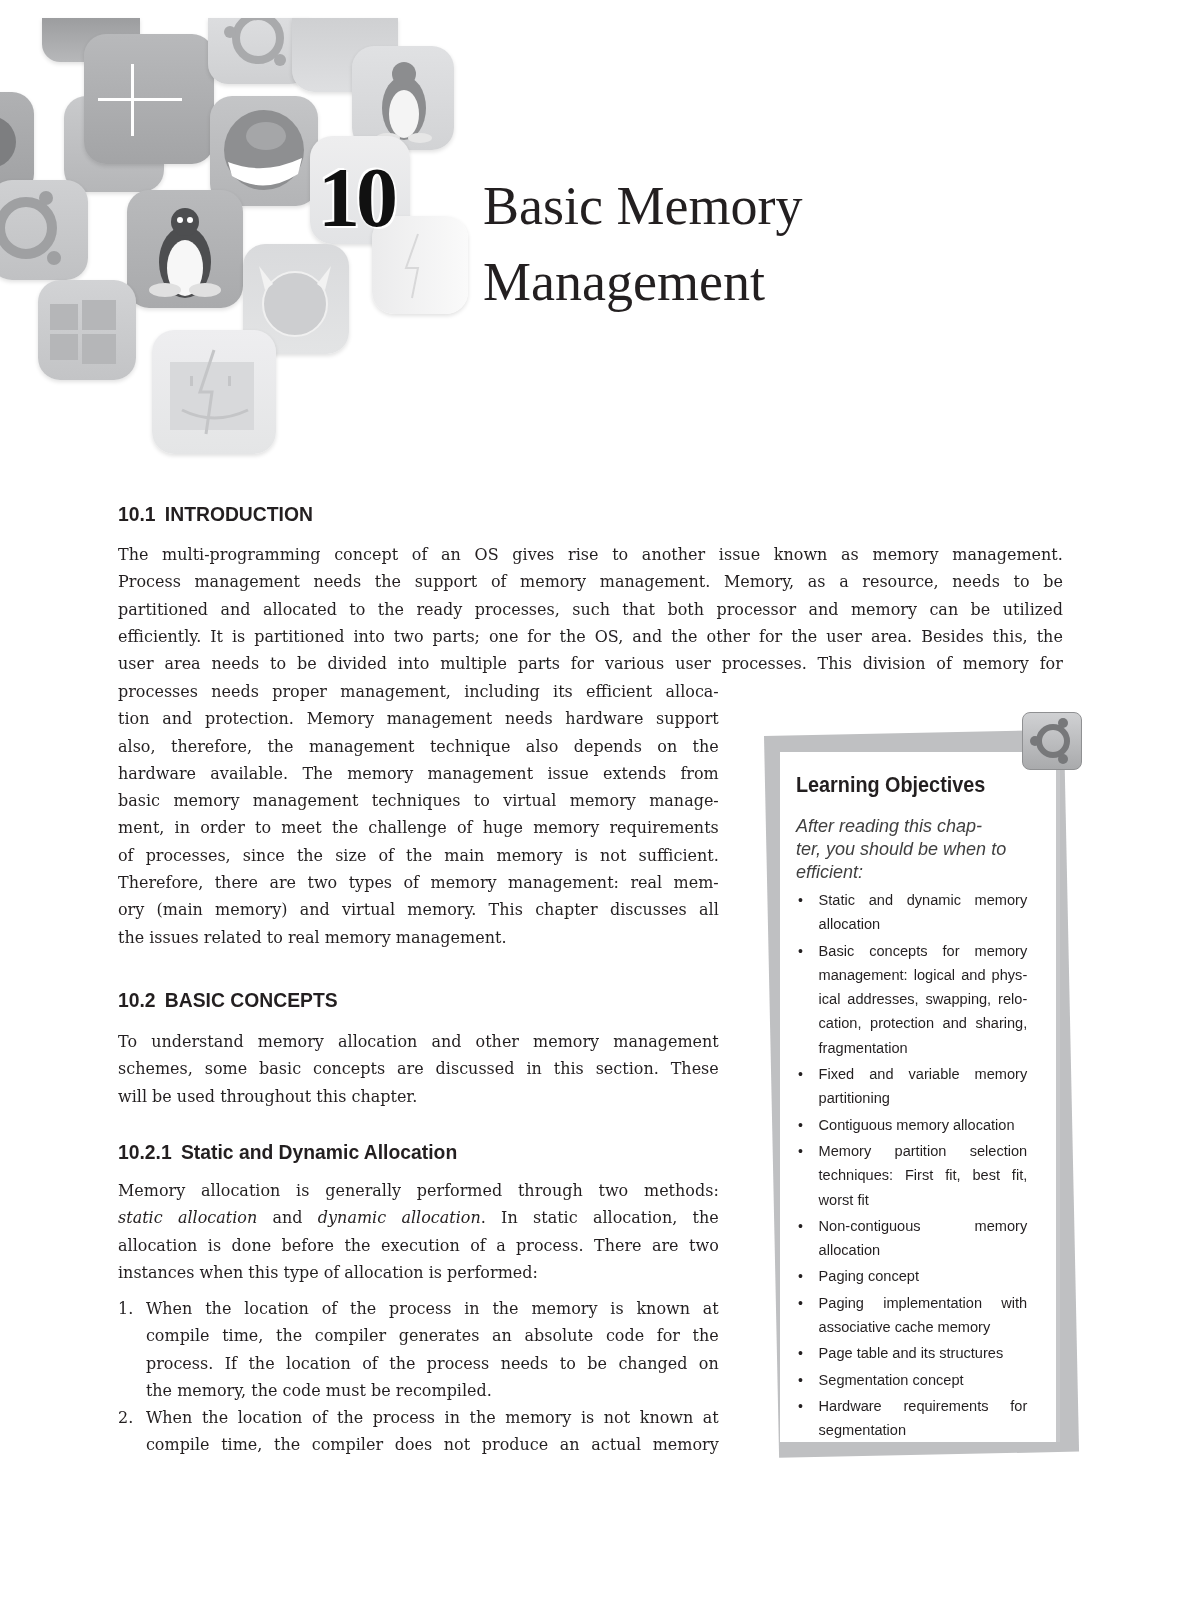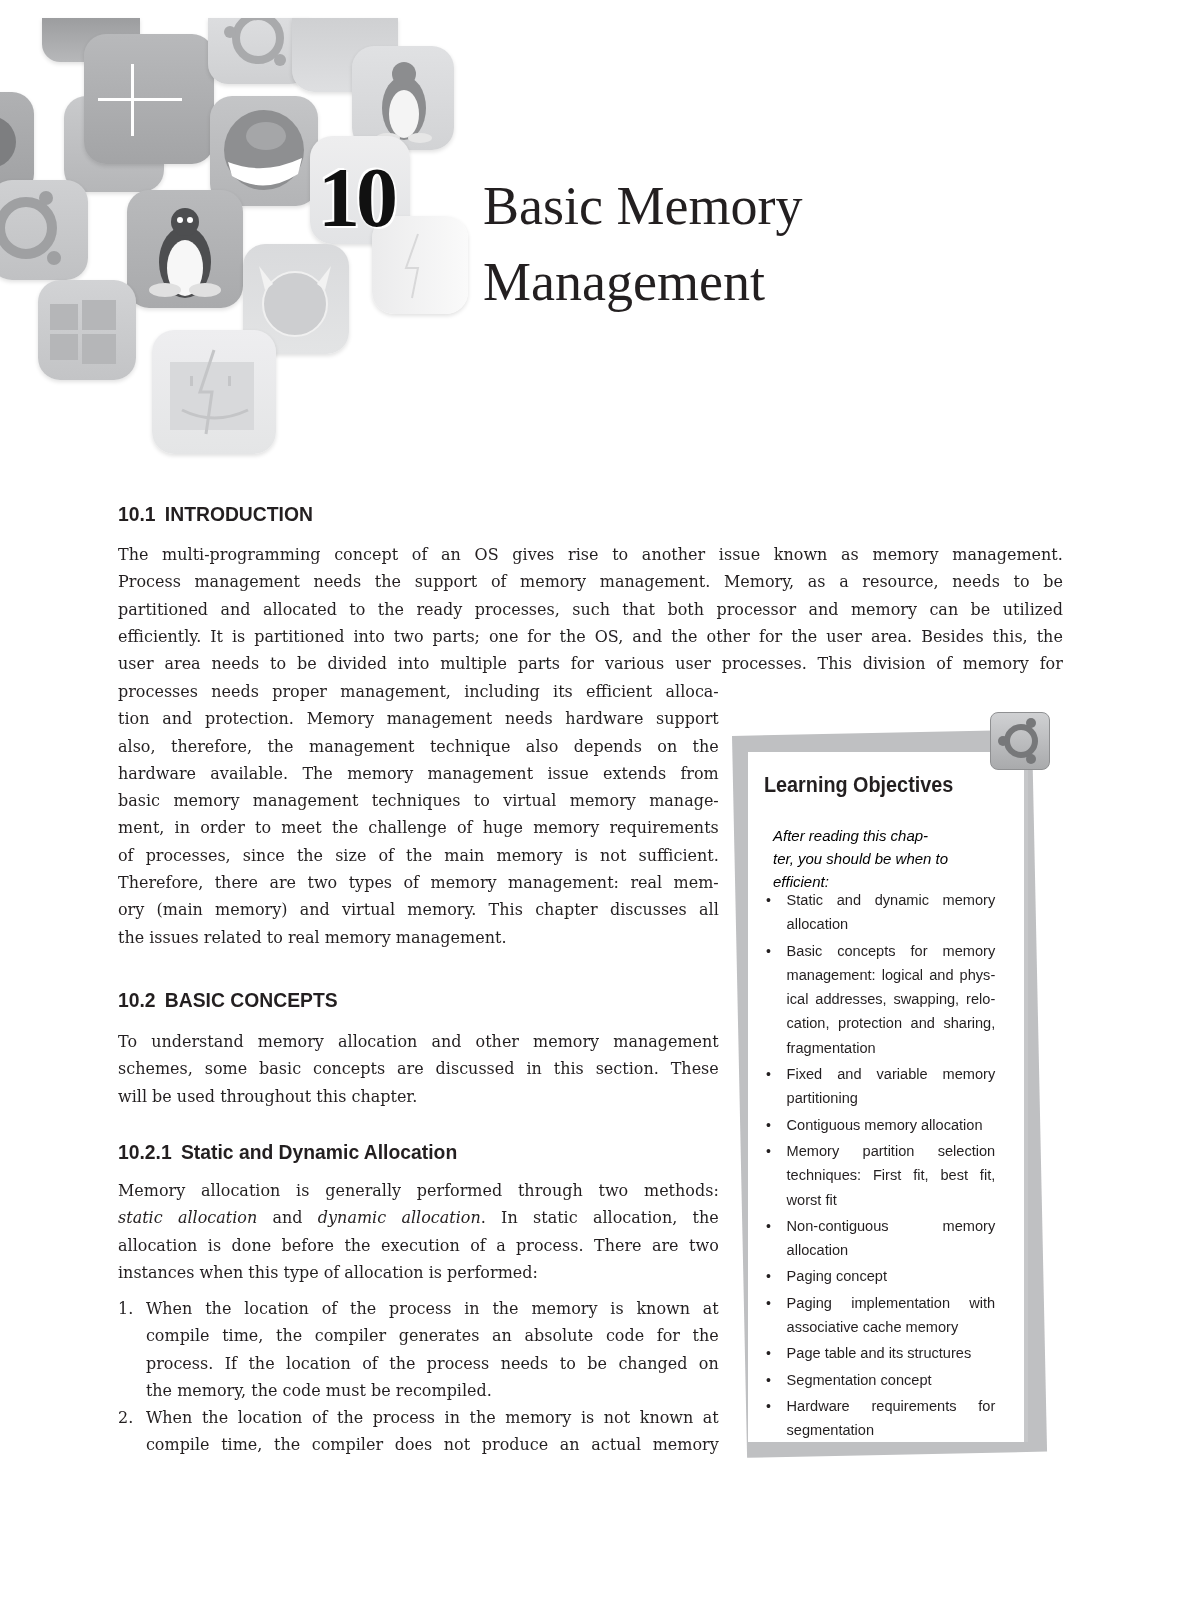--- a/index.html
+++ b/index.html
@@ -50,42 +50,42 @@
   .para em { font-style: italic; }
   .olist { position: absolute; left: 118px; width: 646px; margin: 0; padding: 0; list-style: none;
     font-family: "DejaVu Serif", serif; font-size: 17.2px; line-height: 27.3px; color: #231f20;
     transform: scaleX(0.93); transform-origin: left top; }
   .olist li { position: relative; padding-left: 30px; text-align: justify; }
   .olist li .marker { position: absolute; left: 0; top: 0; }
   .olist li .line { display: block; text-align-last: justify; }
   .olist li .line.last { text-align-last: left; }
 
   
-  .lo-wrap { position: absolute; left: 732px; top: 712px; width: 322px; height: 748px; }
+  .lo-wrap { position: absolute; left: 764px; top: 712px; width: 322px; height: 748px; }
   .lo-shadow {
     position: absolute; left: 0; top: 24px; width: 300px; height: 722px;
     background: #bfc0c2; transform: rotate(-1.2deg); transform-origin: left top;
   }
   .lo-box {
     position: absolute; left: 16px; top: 40px; width: 276px; height: 690px;
     background: #ffffff; border-right: 4px solid #c6c7c9;
   }
   .lo-icon {
     position: absolute; left: 258px; top: 0; width: 58px; height: 56px;
     border-radius: 8px; background: linear-gradient(#d0d1d3, #a9aaac);
     border: 1px solid #8f9092;
   }
   .lo-title {
     position: absolute; left: 32px; top: 60px; margin: 0;
     font-family: "Liberation Sans", sans-serif; font-weight: bold; font-size: 22px; color: #231f20;
     transform: scaleX(0.9); transform-origin: left;
   }
   .lo-intro {
-    position: absolute; left: 32px; top: 103px; width: 240px; margin: 9px;
-    font-family: "Liberation Sans", sans-serif; font-style: italic; font-size: 15px; line-height: 23px; color: #000000;
+    position: absolute; left: 32px; top: 103px; width: 240px; margin: 0;
+    font-family: "Liberation Sans", sans-serif; font-style: italic; font-size: 18px; line-height: 23px; color: #404040;
   }
   .lo-list {
     position: absolute; left: 32px; top: 176px; width: 246px; margin: 0; padding: 0; list-style: none;
     font-family: "Liberation Sans", sans-serif; font-size: 15.5px; line-height: 24.3px; color: #231f20;
     transform: scaleX(0.94); transform-origin: left top;
   }
   .lo-list li { position: relative; padding-left: 24px; margin-bottom: 2px; text-align: justify; }
   .lo-list li .bullet { position: absolute; left: 2px; top: 0; font-size: 15px; }
   .lo-list li .line { display: block; text-align-last: justify; }
   .lo-list li .line.last { text-align-last: left; }

